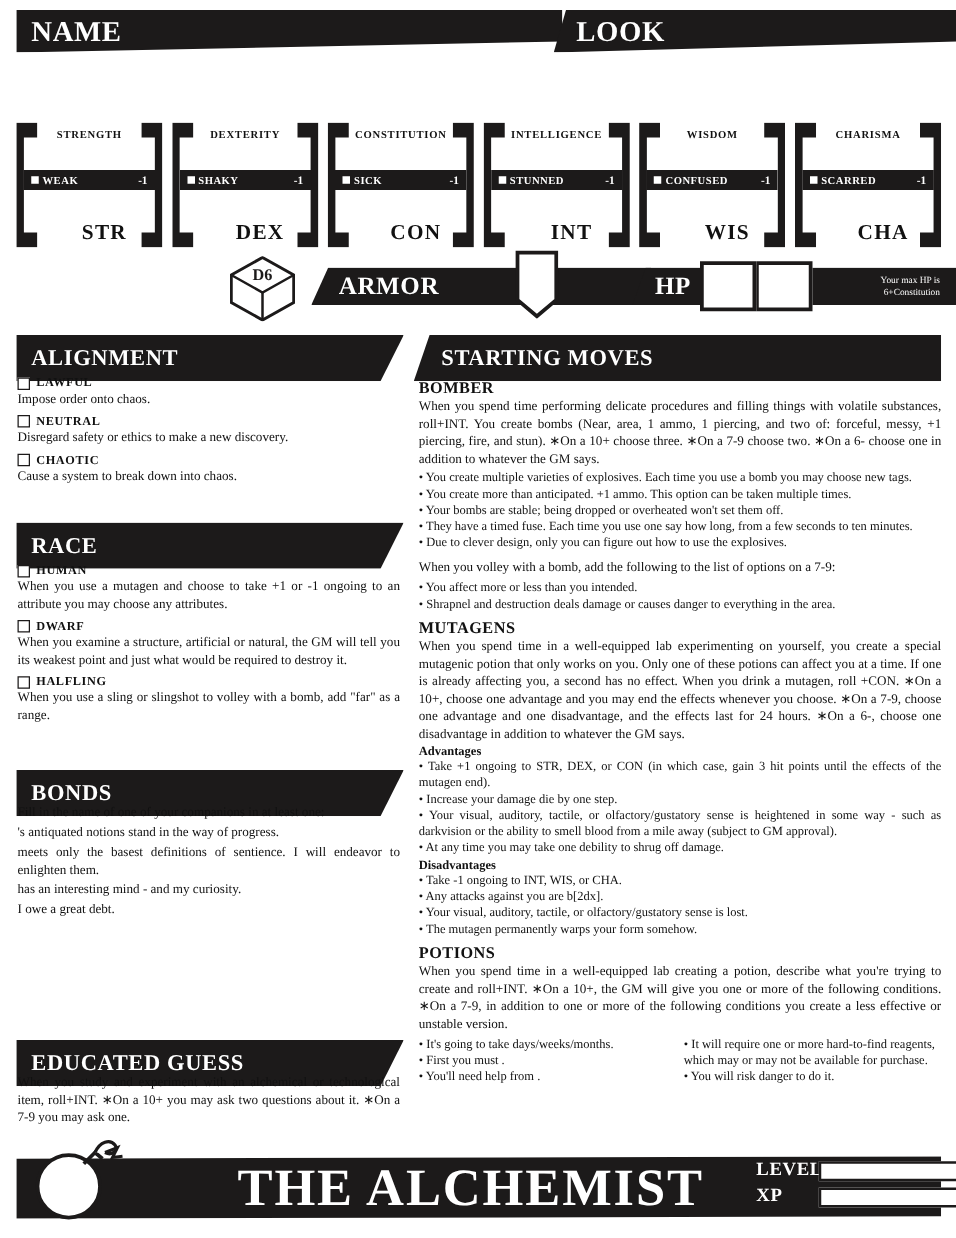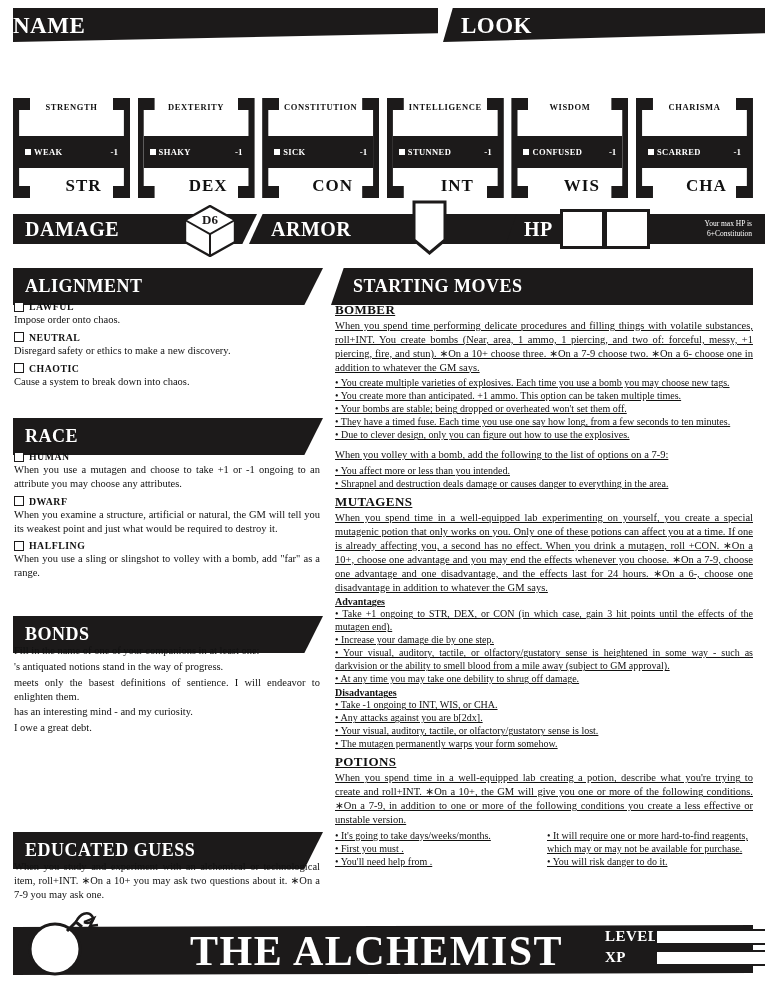--- a/index.html
+++ b/index.html
@@ -16,40 +16,40 @@
     font-family:"Liberation Serif", serif;
     letter-spacing:.5px;
   }
   .banner .btext{
     font-weight:700;font-variant:small-caps;
     line-height:1;white-space:nowrap;
   }
 
   
   #name-banner{left:13px;top:8px;width:425px;height:34px;
-    clip-path:polygon(0 0,100% 0,100% 74%,0 100%);padding-left:0;}
+    clip-path:polygon(0 0,100% 0,100% 74%,0 100%);padding-left:12px;}
   #look-banner{left:443px;top:8px;width:308px;height:34px;
     clip-path:polygon(3% 0,100% 0,100% 74%,0 100%);padding-left:18px;}
   #name-banner .btext,#look-banner .btext{font-size:23px;}
 
   
   #stats{position:absolute;left:13px;top:98px;width:740px;height:100px;
     display:flex;justify-content:space-between;}
   .stat{position:relative;width:117px;height:100px;}
   .stat .brk{position:absolute;top:0;width:17px;height:100px;}
   .stat .brk.l{left:0;
     background:#1c1a1a;
     clip-path:polygon(0 0,100% 0,100% 12%,36% 12%,36% 88%,100% 88%,100% 100%,0 100%);}
   .stat .brk.r{right:0;
     background:#1c1a1a;
     clip-path:polygon(100% 0,100% 100%,0 100%,0 88%,64% 88%,64% 12%,0 12%,0 0);}
   .stat .sname{position:absolute;top:4px;left:0;right:0;text-align:center;
     font-size:8.5px;letter-spacing:.6px;font-weight:700;
     font-variant:small-caps;text-transform:uppercase;}
-  .stat .debil{position:absolute;left:6px;right:6px;top:38px;height:32px;
+  .stat .debil{position:absolute;left:6px;right:6px;top:38px;height:16px;
     background:#1c1a1a;color:#fff;display:flex;align-items:center;
     justify-content:space-between;padding:4px 6px;box-sizing:border-box;}
   .stat .debil .dlabel{font-size:8.5px;font-weight:700;letter-spacing:.4px;
     display:flex;align-items:center;gap:3px;}
   .stat .debil .dbox{width:6px;height:6px;background:#fff;display:inline-block;}
   .stat .debil .dmod{font-size:9px;font-weight:700;}
   .stat .abbr{position:absolute;bottom:2px;left:0;right:0;text-align:center;
     font-size:17px;font-weight:700;font-variant:small-caps;letter-spacing:1px;padding-left:24px;}
 
   
@@ -75,21 +75,21 @@
   .sec{position:absolute;background:#1c1a1a;color:#fff;height:37px;
     display:flex;align-items:center;padding-left:12px;box-sizing:border-box;}
   .sec .btext{font-size:18px;font-weight:700;font-variant:small-caps;
     letter-spacing:.5px;white-space:nowrap;}
   .sec.left{left:13px;width:310px;clip-path:polygon(0 0,100% 0,94% 100%,0 100%);}
   .sec.right{left:331px;width:422px;
     clip-path:polygon(3% 0,100% 0,100% 100%,0 100%);padding-left:22px;}
 
   
   .col-left{position:absolute;left:14px;width:306px;}
-  .col-right{position:absolute;left:335px;width:418px;text-decoration:underline;}
+  .col-right{position:absolute;left:335px;width:418px;}
   .p{font-size:10.5px;line-height:1.32;text-align:justify;margin:0 0 2px 0;}
   .opt{font-size:9.8px;font-weight:700;font-variant:small-caps;
     letter-spacing:.5px;margin:5px 0 1px 0;display:flex;align-items:center;gap:5px;}
   .chk{width:8px;height:8px;border:1.4px solid #1c1a1a;display:inline-block;
     background:#fff;flex:none;}
   .moveh{font-size:13px;font-weight:700;letter-spacing:.4px;margin:4px 0 1px 0;}
   .subh{font-size:10px;font-weight:700;margin:2px 0 0 0;}
   .bul{font-size:10px;line-height:1.3;text-align:justify;margin:0;}
   .gap{height:7px;}
 
@@ -193,23 +193,20 @@
         <span class="dlabel">
           <span class="dbox"></span>
           <span>SCARRED</span>
         </span>
         <span class="dmod">-1</span>
       </div>
       <div class="abbr">CHA</div>
     </div>
   </div>
 
-  <div class="banner" id="dmg-banner">
-    <span class="btext">DAMAGE</span>
-  </div>
   <svg id="damage-die" viewBox="0 0 52 52">
     <polygon points="26,1 51,15 51,37 26,51 1,37 1,15" fill="#fff" stroke="#1c1a1a" stroke-width="2.4"></polygon>
     <polyline points="1,15 26,29 51,15" fill="none" stroke="#1c1a1a" stroke-width="2"></polyline>
     <line x1="26" y1="29" x2="26" y2="51" stroke="#1c1a1a" stroke-width="2"></line>
     <text x="26" y="19" text-anchor="middle" font-family="Liberation Serif, serif" font-size="13" font-weight="700" fill="#1c1a1a">D6</text>
   </svg>
 
   <div class="banner" id="armor-banner">
     <span class="btext">ARMOR</span>
   </div>

